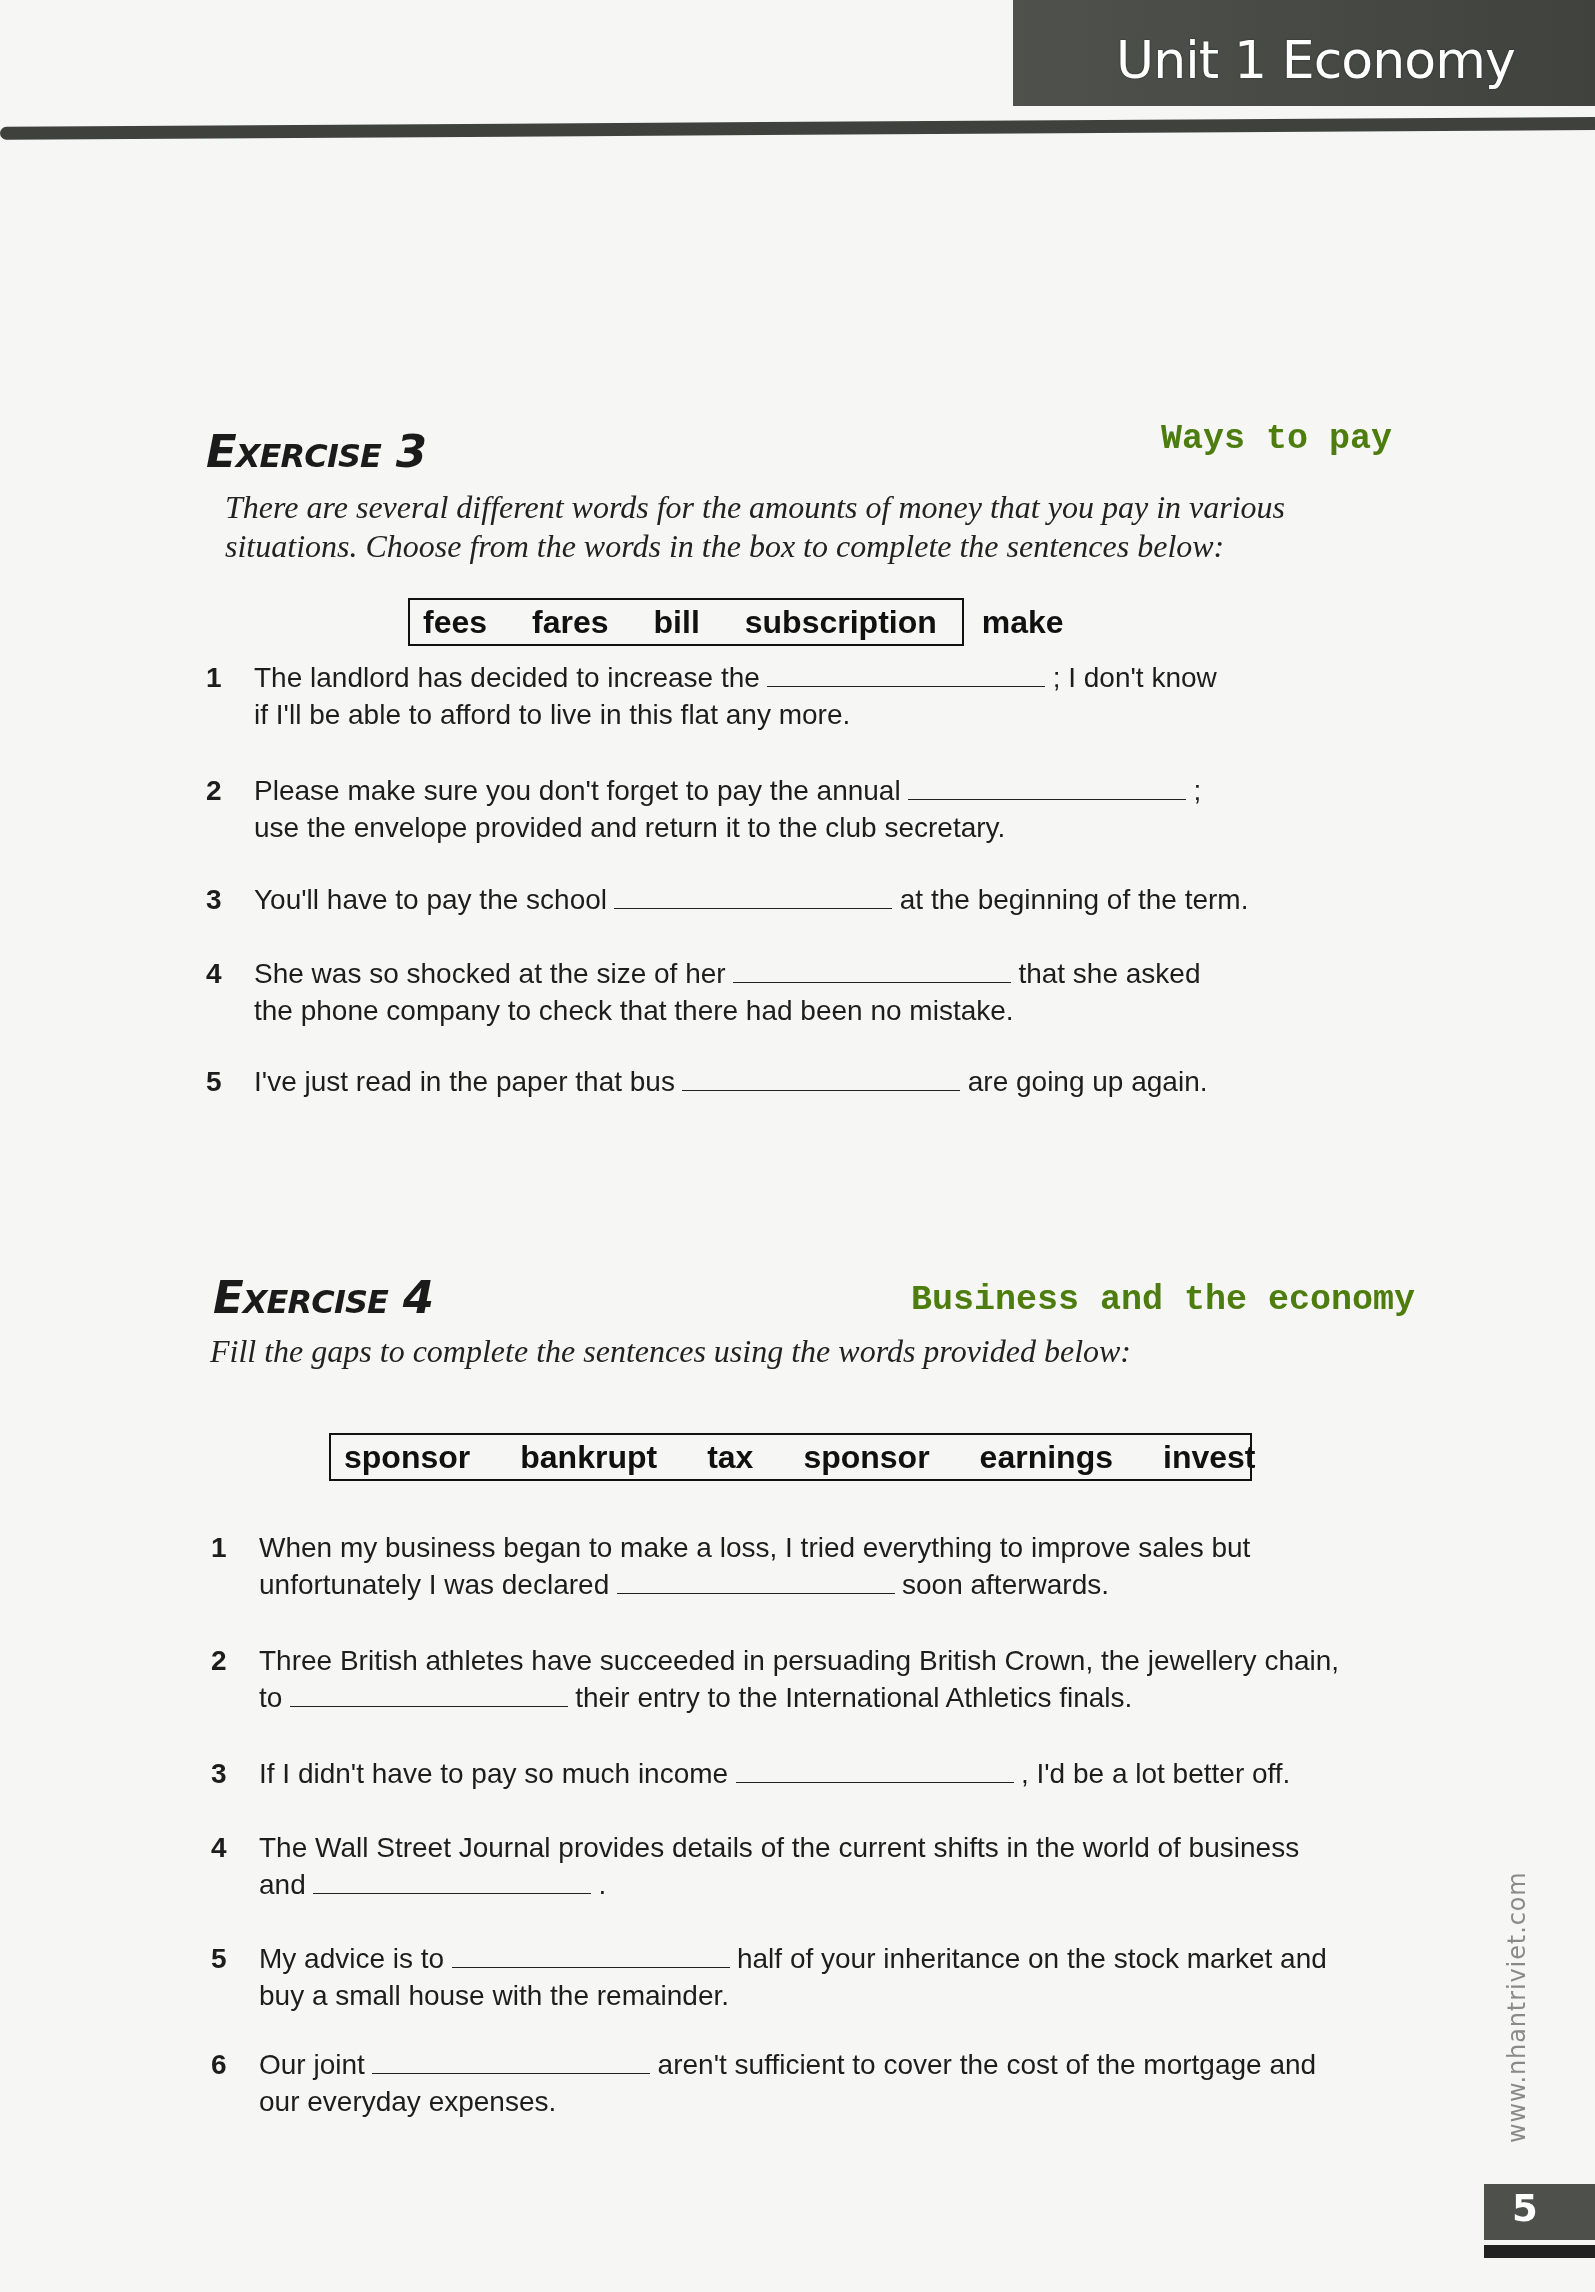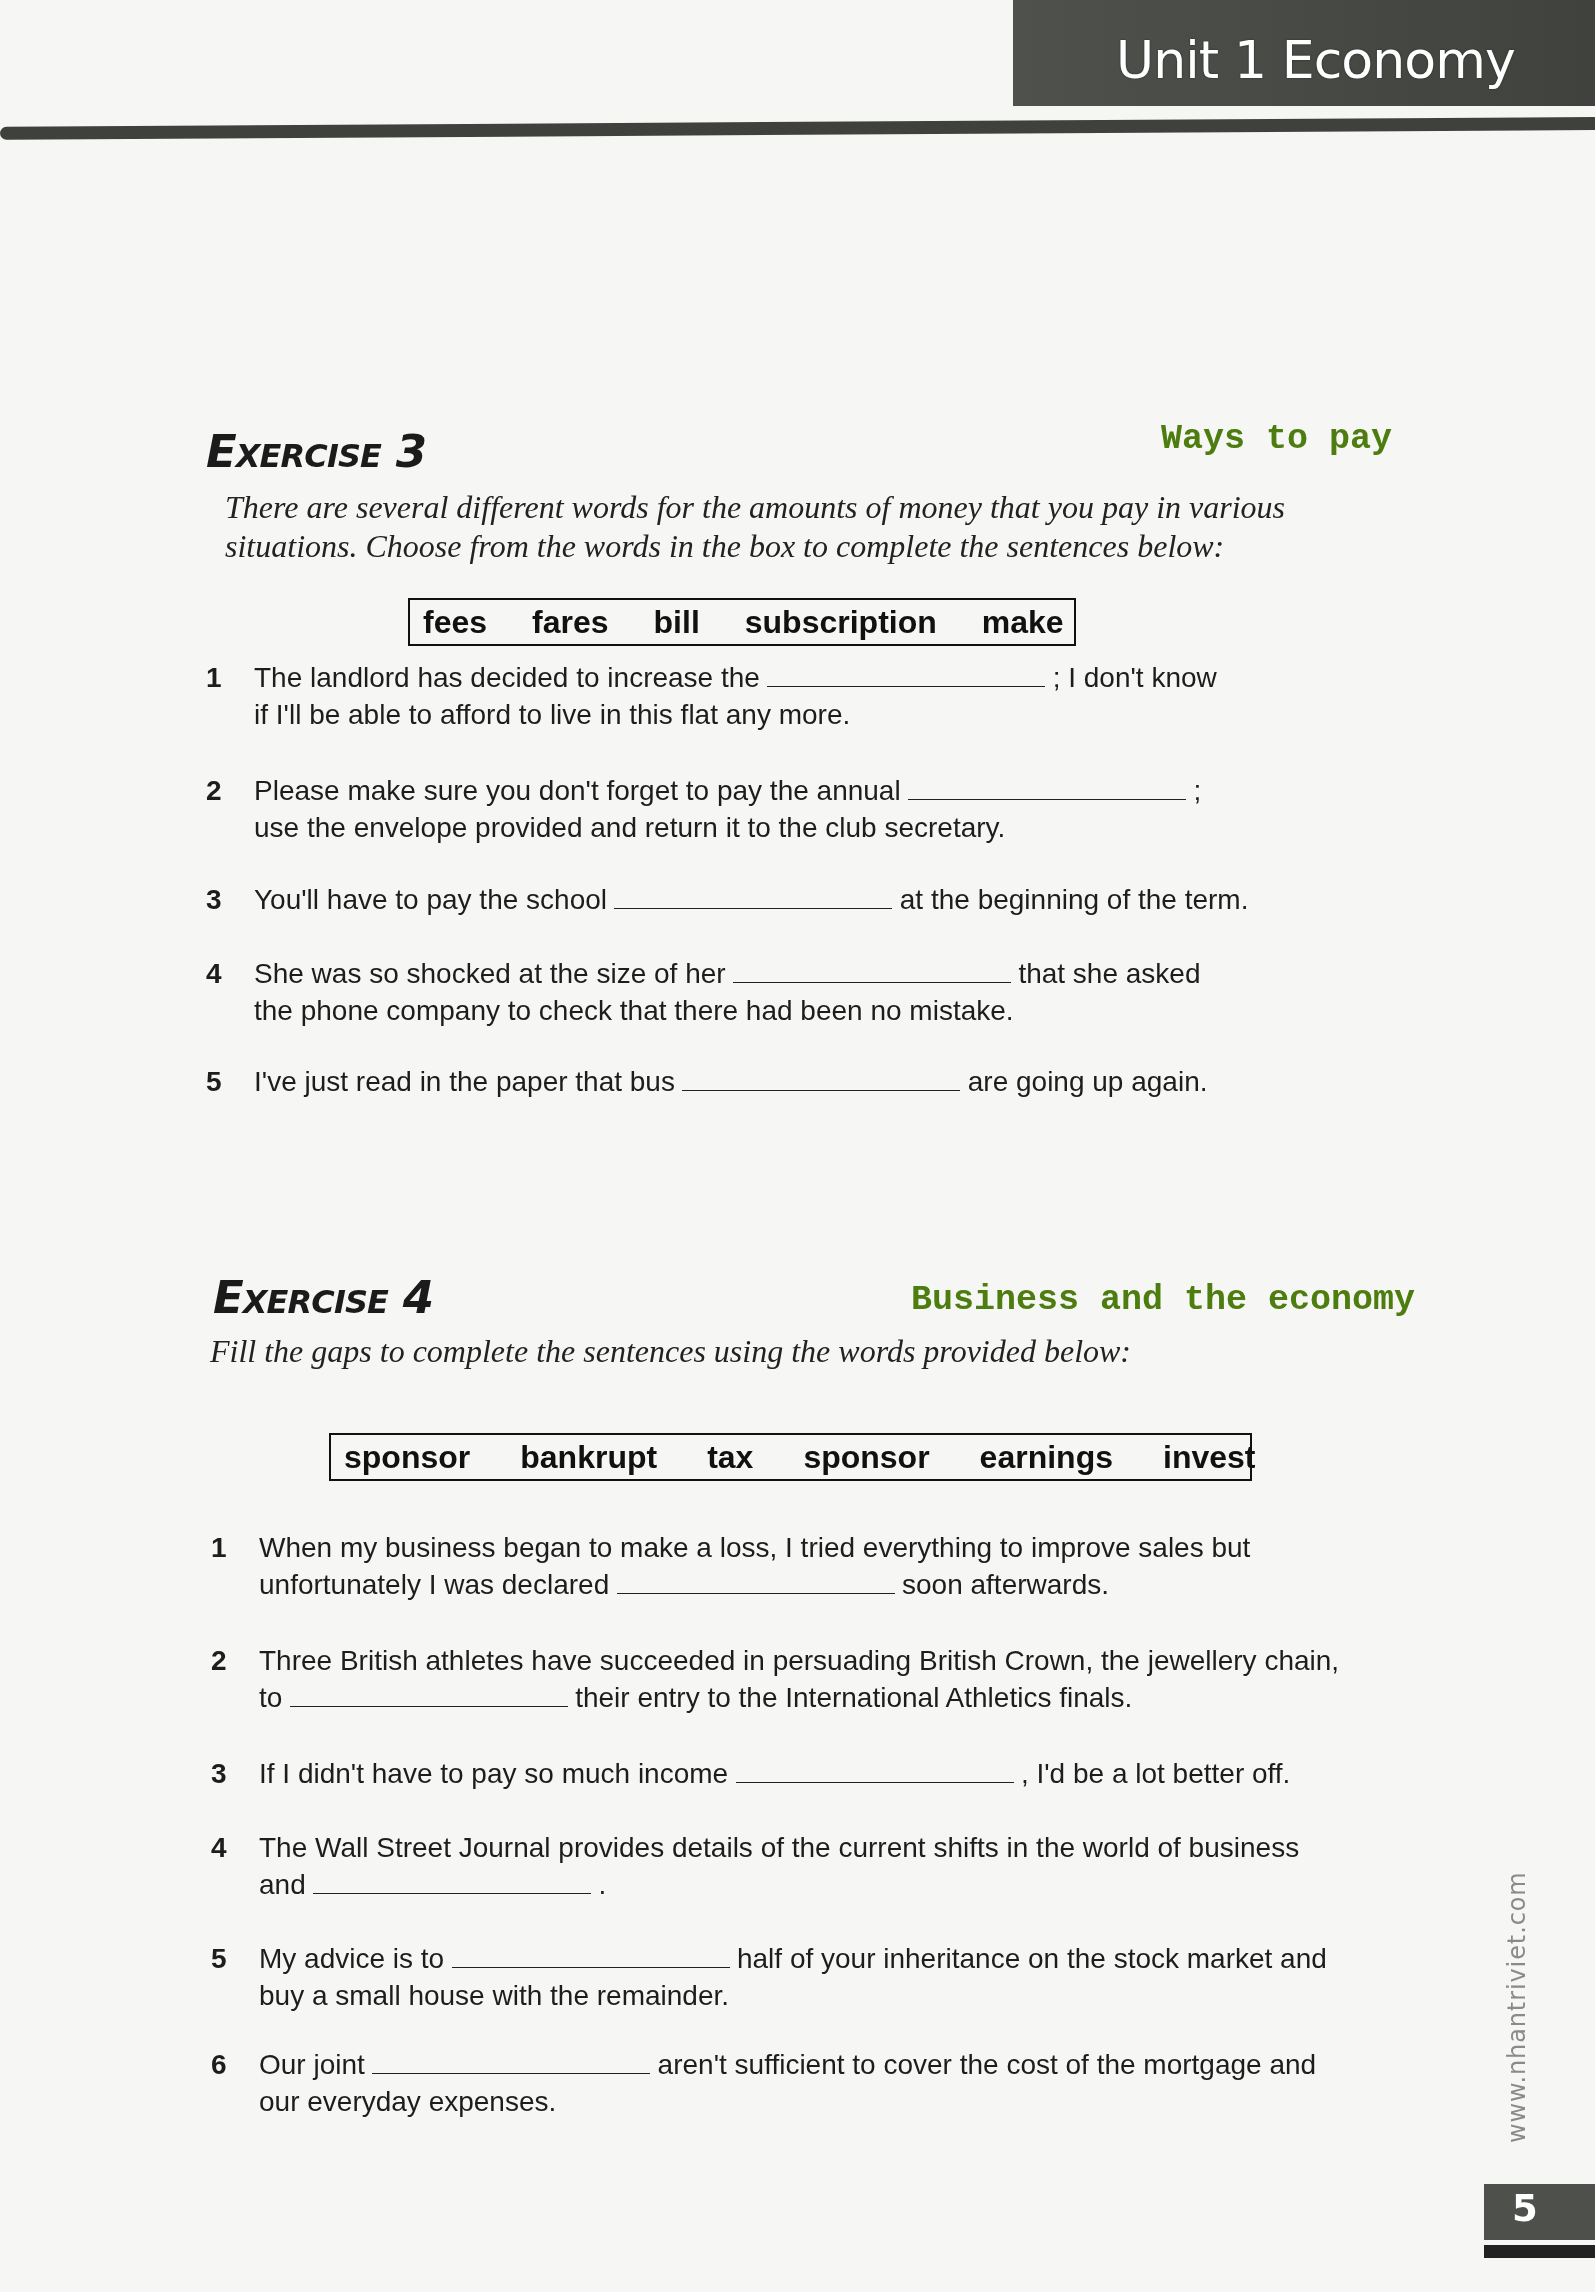--- a/index.html
+++ b/index.html
@@ -79,21 +79,21 @@
 <div class="unit-title">Unit 1 Economy</div>
 <div class="header-rule"></div>
 
 <section>
   <div class="ex-title" style="left:206px; top:425px;">Exercise 3</div>
   <div class="ex-topic" style="left:1161px; top:419px;">Ways to pay</div>
   <div class="instructions" style="left:213px; top:488px;margin-left:12px;">
     <div>There are several different words for the amounts of money that you pay in various</div>
     <div>situations. Choose from the words in the box to complete the sentences below:</div>
   </div>
-  <div class="word-box" style="left:408px; top:598px; width:668px;">
+  <div class="word-box" style="left:408px; top:598px; width:556px;">
     <span class="word">fees</span>
     <span class="word">fares</span>
     <span class="word">bill</span>
     <span class="word">subscription</span>
     <span class="word">make</span>
   </div>
 
   <div class="item" style="left:206px; top:659px;">
     <span class="num">1</span>
     <span class="txt"><span>The landlord has decided to increase the</span><span class="blank" style="width:278px;"></span><span>; I don't know</span></span>

